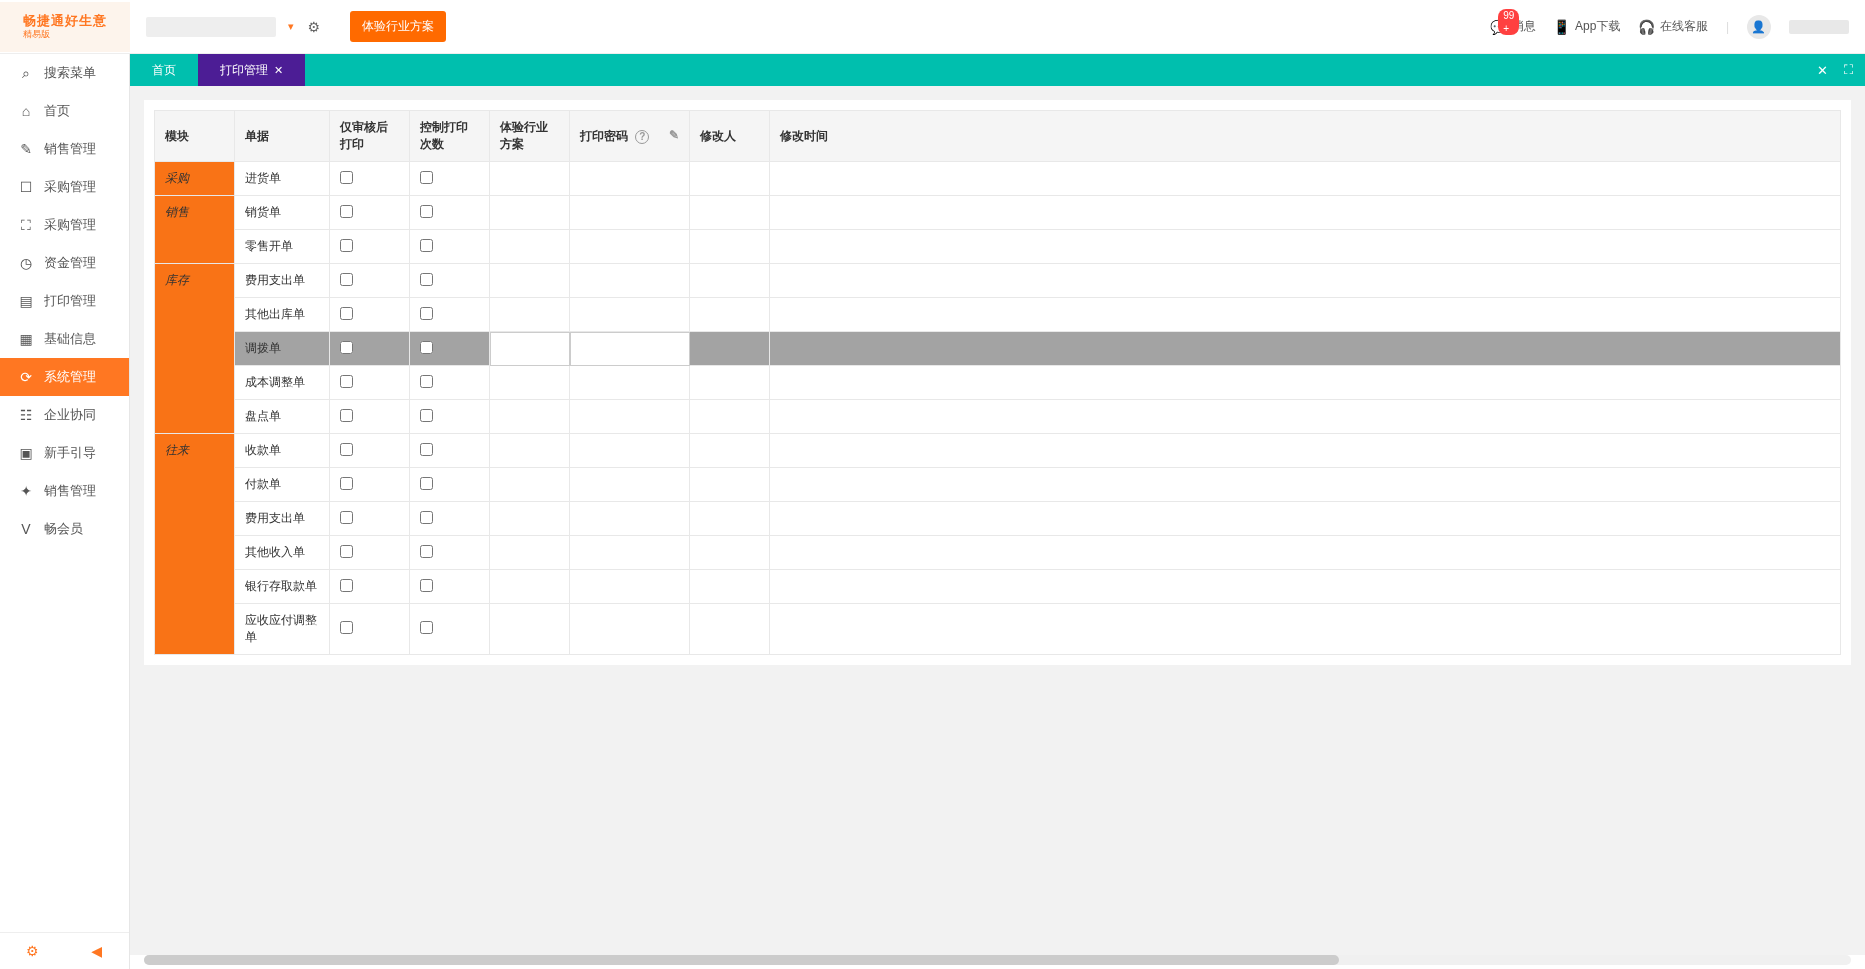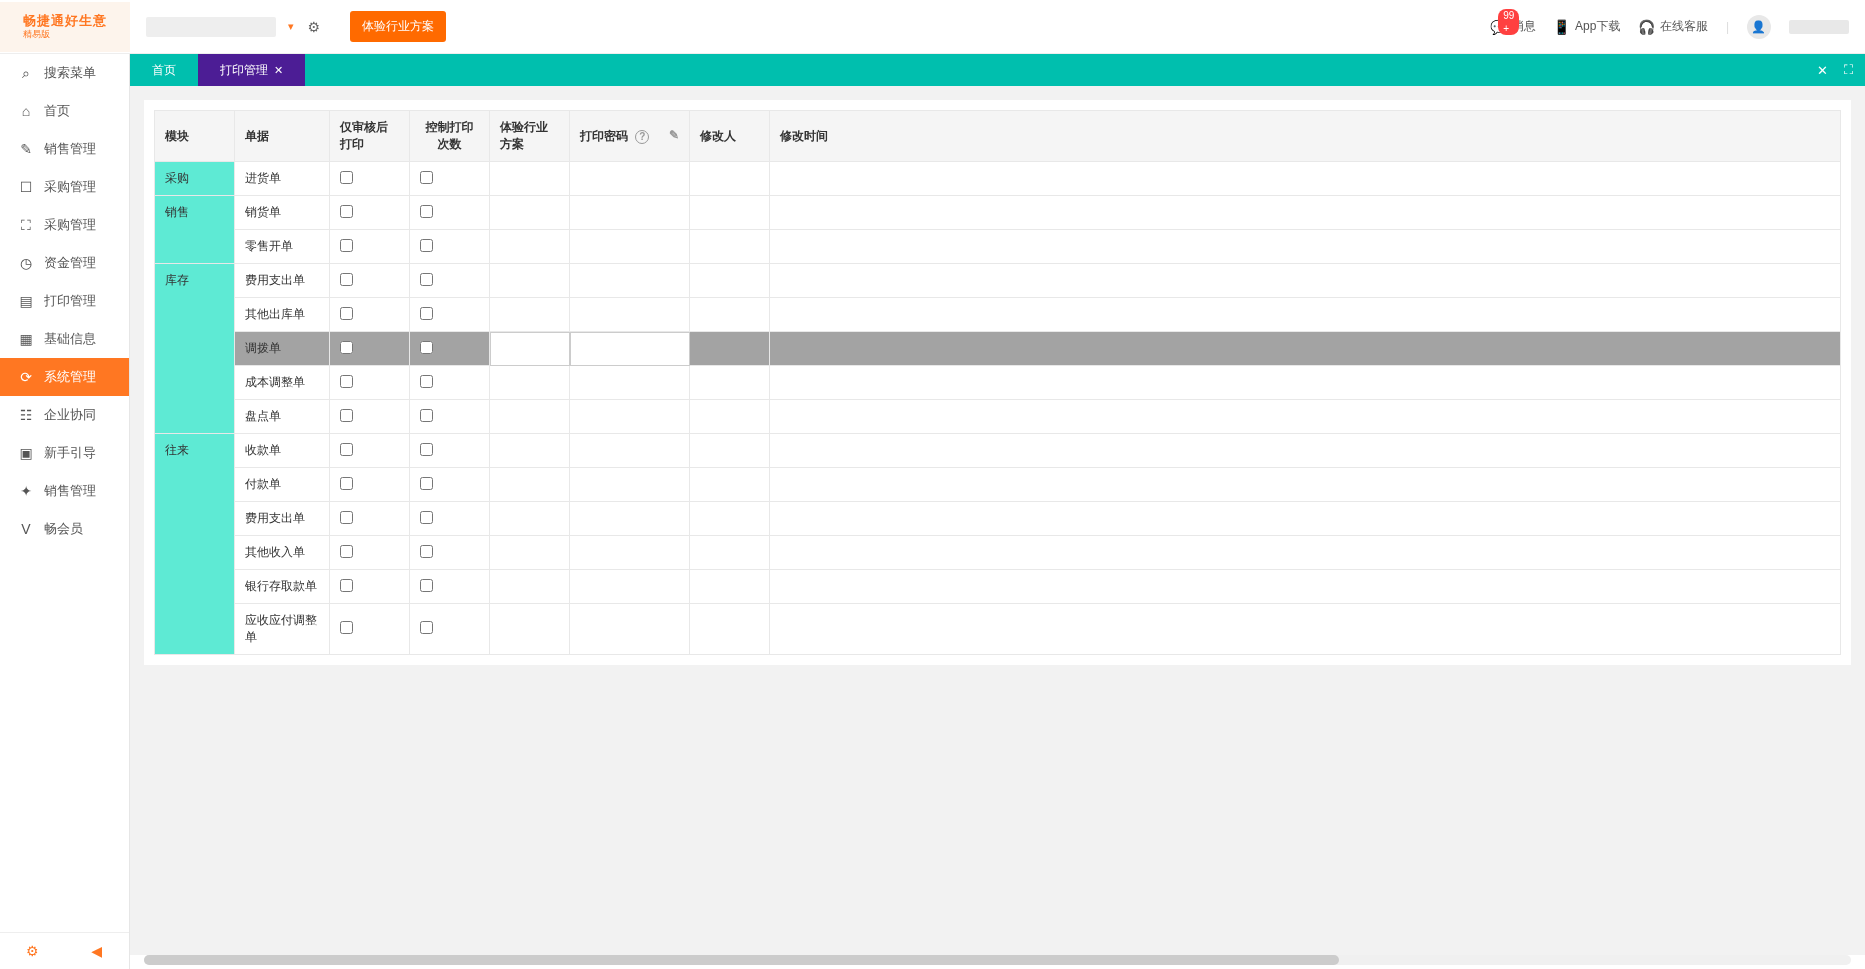--- a/index.html
+++ b/index.html
@@ -55,30 +55,30 @@
     .content { flex: 1; padding: 14px; overflow: auto; background: #f2f2f2; }
     .card { background: #fff; padding: 10px; }
     
     
     table { border-collapse: collapse; width: 100%; table-layout: fixed; }
     th, td { border: 1px solid #e8e8e8; padding: 8px 10px; text-align: left; font-size: 12px; color: #333; height: 32px; }
     th { background: #f5f5f5; font-weight: bold; }
     th.col-module { width: 80px; }
     th.col-doc { width: 95px; }
     th.col-audit { width: 80px; }
-    th.col-control { width: 80px; text-align: center; }
+    th.col-control { width: 80px; }
     th.col-max { width: 80px; }
     th.col-pwd { width: 120px; }
     th.col-user { width: 80px; }
     tr.highlight td { background: #a3a3a3; }
     tr.highlight td.editable { background: #fff; outline: 1px solid #ccc; outline-offset: -1px; }
     .cb { width: 13px; height: 13px; }
     .help-icon { display: inline-block; width: 14px; height: 14px; border: 1px solid #999; border-radius: 50%; text-align: center; line-height: 12px; font-size: 10px; color: #999; margin-left: 4px; }
     .edit-icon { float: right; color: #999; cursor: pointer; }
-    td.module-cell { vertical-align: top; background: #5eead4; }
+    td.module-cell { vertical-align: top; background: #f97316; font-style: italic; }
 
     
     .footer-bar { height: 54px; background: #fff; margin: 6px 14px 14px; display: flex; align-items: center; justify-content: flex-end; padding: 0 18px; border: 1px solid #eee; }
     .save-btn { background: #ff6a00; color: #fff; border: none; padding: 8px 28px; border-radius: 3px; font-size: 13px; cursor: pointer; }
     .scrollbar-fake { height: 10px; margin: 0 14px 4px; background: #f0f0f0; border-radius: 5px; position: relative; }
     .scrollbar-fake::after { content: ""; position: absolute; left: 0; top: 0; width: 70%; height: 100%; background: #ccc; border-radius: 5px; }
   </style>
 </head>
 <body>
 

